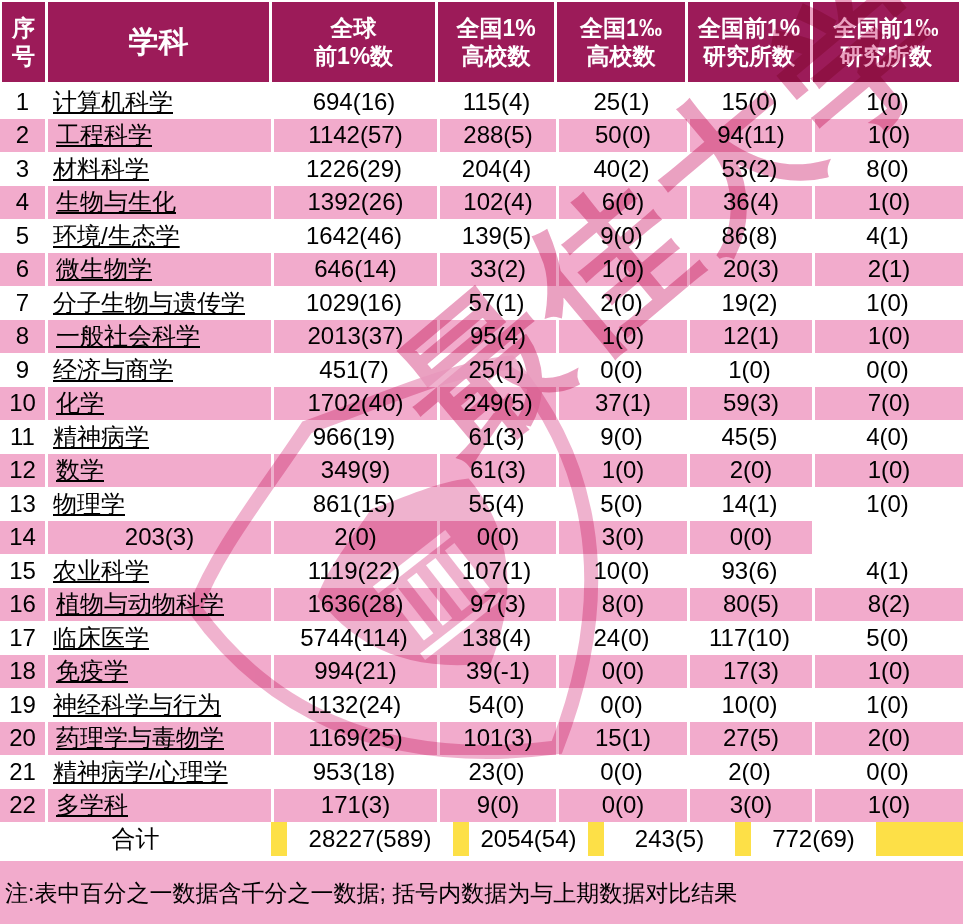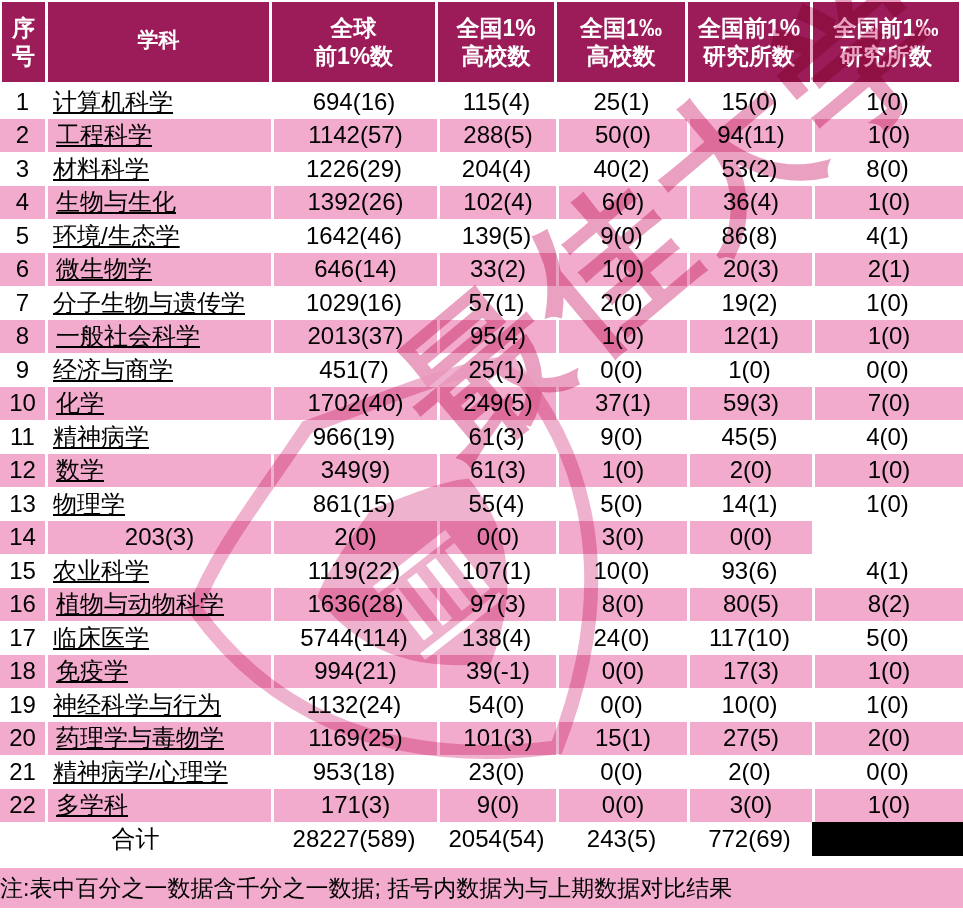--- a/index.html
+++ b/index.html
@@ -39,29 +39,29 @@
     font-size:24px;color:#000;box-sizing:border-box;white-space:nowrap;
   }
   .cell.c2{justify-content:flex-start;padding-left:8px;text-decoration:underline;}
   .row.pink .cell{background:#F2ABCC;border-left:3px solid #ffffff;}
   .row.pink .cell:first-child{border-left:none;}
 
   
   .total-row{
     display:grid;
     grid-template-columns:271px 166px 119px 131px 125px 151px;
-    height:34px;background:#000000;
+    height:34px;background:#fde047;gap:16px;
   }
   .total-row .cell{background:#ffffff;}
 
   
   .note{
-    margin-top:12px;height:40px;background:#F2ABCC;
+    margin-top:5px;height:64px;background:#F2ABCC;
     display:flex;align-items:center;
-    box-sizing:border-box;
+    padding-left:5px;box-sizing:border-box;
     font-size:23px;color:#000;
   }
 
   
   .watermark{
     position:absolute;left:0;top:0;width:963px;height:924px;
     pointer-events:none;
     mix-blend-mode:multiply;
     z-index:5;
   }
@@ -70,21 +70,21 @@
 <body>
 
 <div class="sheet">
 
   <div class="header">
     <div class="hcell">
       <span>序</span>
       <span>号</span>
     </div>
     <div class="hcell">
-      <span style="font-size:21px;font-family:Liberation Mono, monospace;">学科</span>
+      <span style="font-size:30px;">学科</span>
       <span></span>
     </div>
     <div class="hcell">
       <span>全球</span>
       <span>前1%数</span>
     </div>
     <div class="hcell">
       <span>全国1%</span>
       <span>高校数</span>
     </div>

